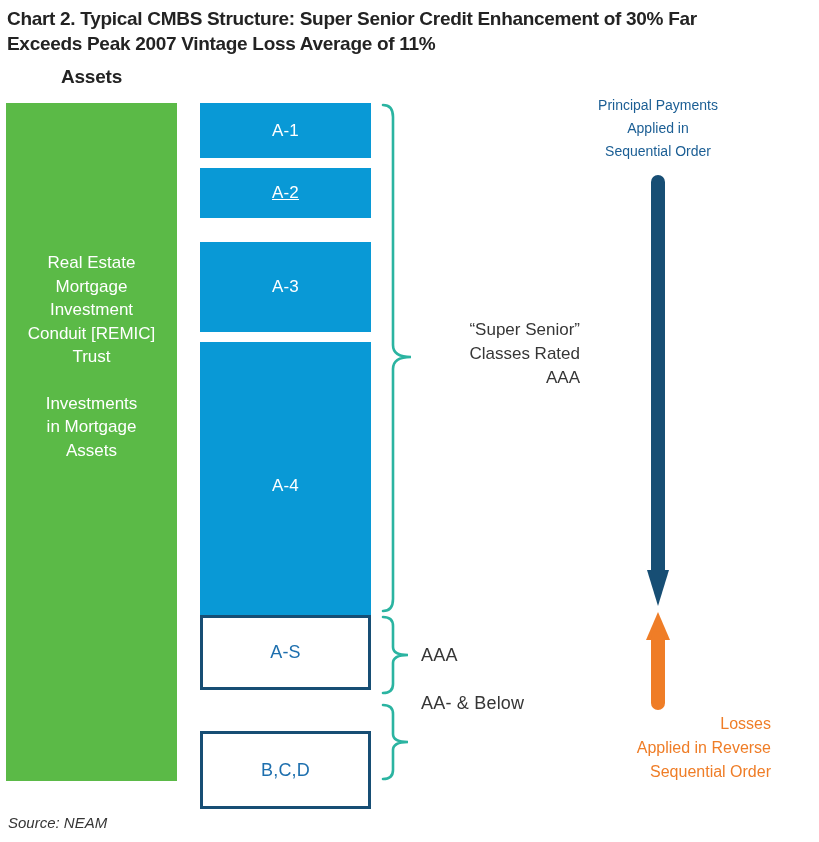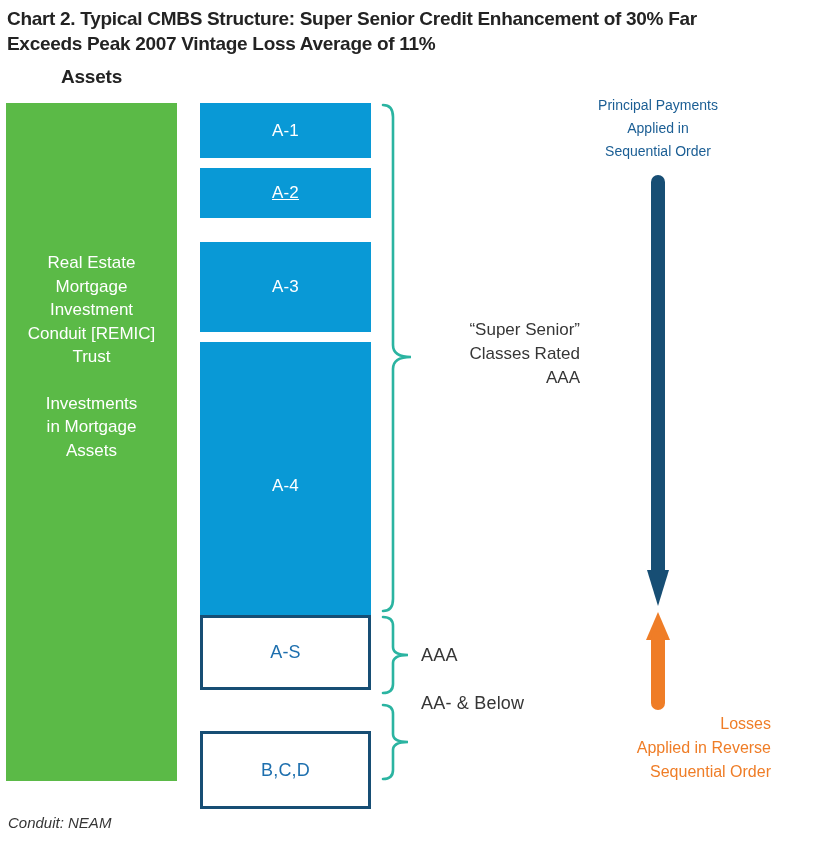--- a/index.html
+++ b/index.html
@@ -170,15 +170,15 @@
     <svg width="36" height="102" viewBox="0 0 36 102" aria-hidden="true">
       <polygon points="18,2 6,30 30,30"></polygon>
       <path d="M18 28 L18 93"></path>
     </svg>
   </div>
 
   <div class="losses-label">Losses
 Applied in Reverse
 Sequential Order</div>
 
-  <div class="source">Conduit: NEAM</div>
+  <div class="source">Source: NEAM</div>
 
 </div>
 
 </body></html>

